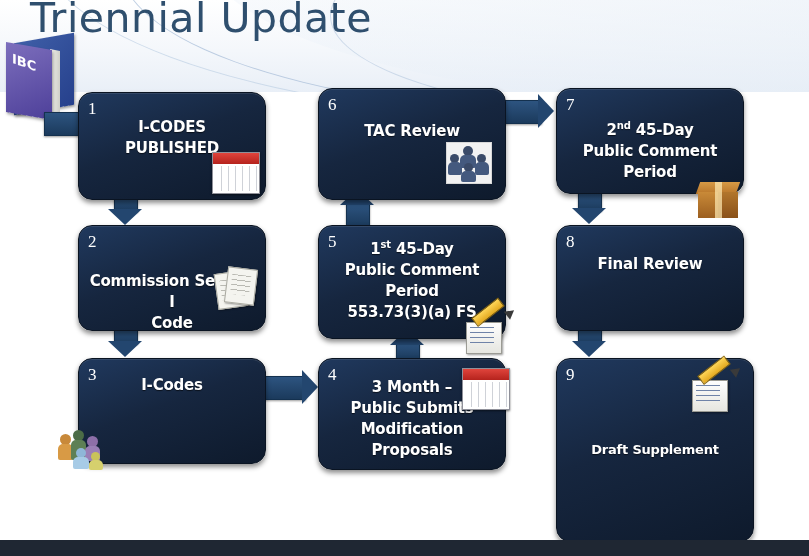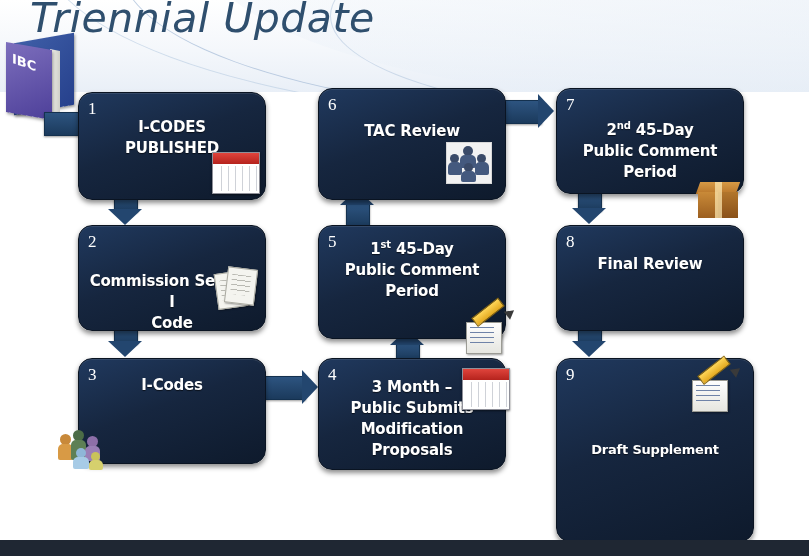--- a/index.html
+++ b/index.html
@@ -16,21 +16,20 @@
     font-family: "Liberation Sans", sans-serif;
   }
 
   
   .header {
     position: absolute;
     left: 0; top: 0;
     width: 809px; height: 92px;
     background: linear-gradient(180deg, #ffffff 0%, #f4f7fb 55%, #e9eff7 100%);
     overflow: hidden;
-    font-style: italic;
   }
   .swoosh {
     position: absolute;
     border-radius: 50%;
     border: 1px solid rgba(150,175,205,0.55);
     background: transparent;
   }
   .sw1 { width: 1000px; height: 300px; left: 120px; top: -185px;
          border-color: rgba(168,190,216,0.75); }
   .sw2 { width: 1150px; height: 350px; left: 40px; top: -230px;
@@ -436,20 +435,21 @@
   <div class="icon cal" id="cal4">
     <div class="cal-top"></div>
       <div class="cal-grid"></div>
   </div>
 
   <div class="box" id="box5">
     <div class="num">5</div>
     <div class="label">
       <div>1<span class="sup">st</span> 45-Day</div>
       <div>Public Comment Period</div>
+      <div>553.73(3)(a) FS</div>
     </div>
   </div>
   <div class="icon pencil-pad" id="pp5">
     <div class="pp-pad"></div>
       <div class="pp-lines"></div>
     <div class="pp-pencil"></div>
       <div class="pp-tip"></div>
   </div>
 
   <div class="box" id="box6">

